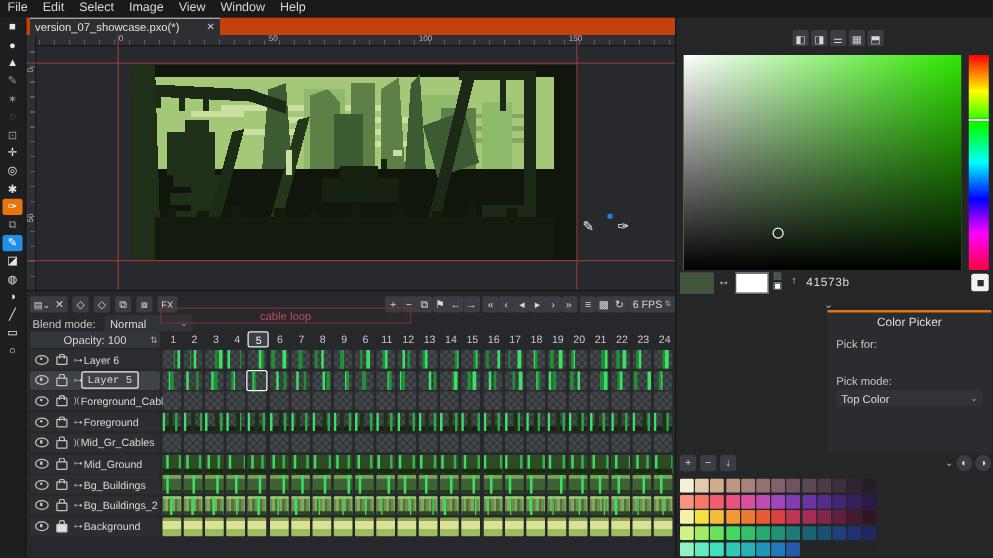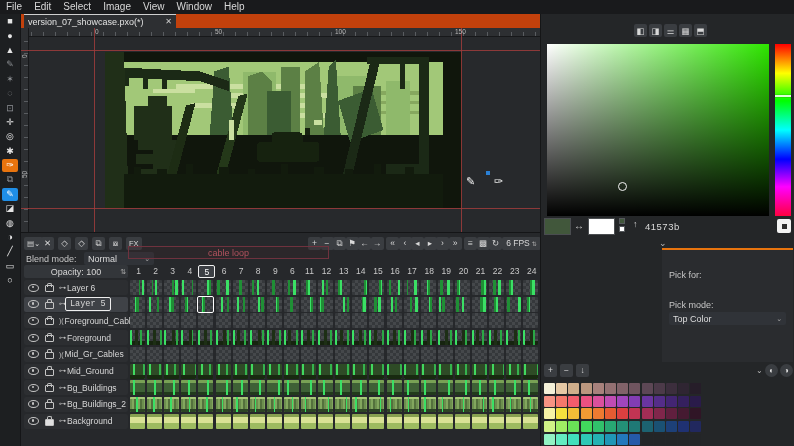--- a/index.html
+++ b/index.html
@@ -1181,20 +1181,21 @@
   <div class="abs" id="alt-swatch" style="background: rgb(255, 255, 255);"></div>
   <div class="abs mini-sw" style="left: 78px; top: 204px; background: rgb(65, 87, 59);"></div>
   <div class="abs mini-sw" style="left:78px;top:212px;background:#ffffff;"></div>
   <span class="abs" id="hex-arrow">↑</span>
   <span class="abs" id="hex-value">41573b</span>
   <div class="abs" id="screen-pick"></div>
   <span class="abs" id="cp-collapse">⌄</span>
 
 
   <div class="subpanel" id="picker-panel">
+    <div class="ptitle">Color Picker</div>
     <span class="plabel" style="top:20px;">Pick for:</span>
     <span class="plabel" style="top:50px;">Pick mode:</span>
     <div class="pdd" style="top:62px;">
       <span>Top Color</span>
       <span style="font-size:7px;color:#aaa;">⌄</span>
     </div>
   </div>
 
   <div class="abs" id="palette-bar">
     <div class="abs btn" style="left:3px;top:1px;">+</div>

